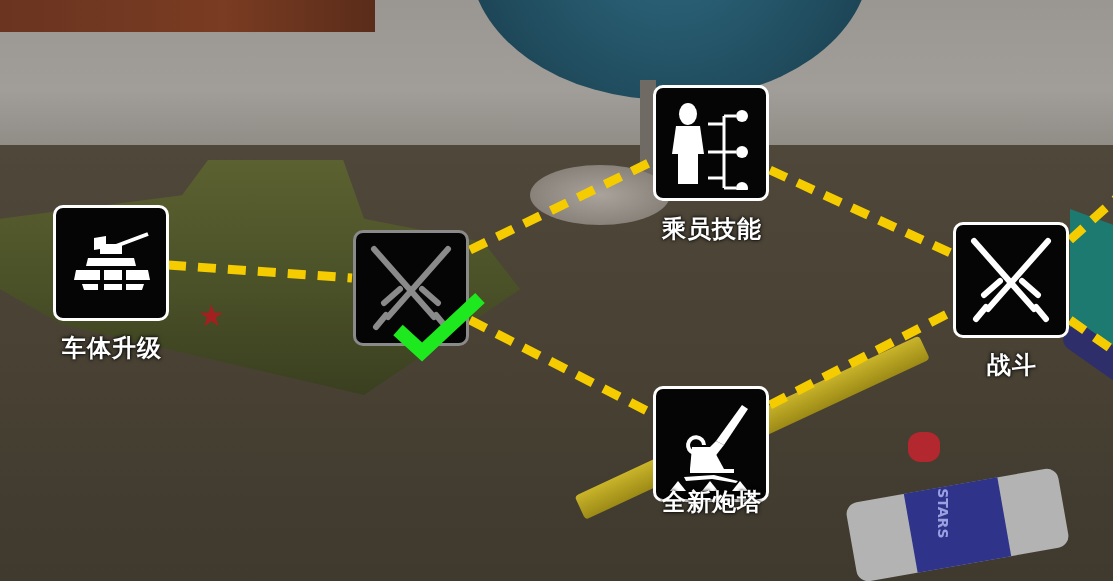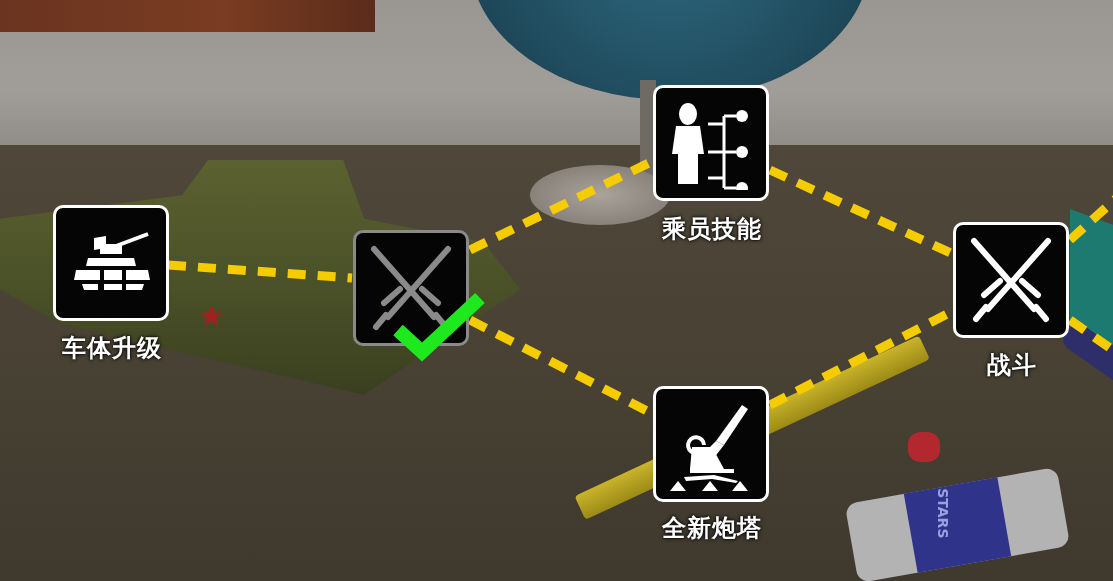--- a/index.html
+++ b/index.html
@@ -140,21 +140,21 @@
       <path d="M28,50 h20 l12,22 h-34 z"></path>
       <rect x="26" y="72" width="44" height="4"></rect>
       <polygon points="20,80 50,78 74,84 72,86 48,82 22,84"></polygon>
       <polygon points="6,94 14,84 22,94"></polygon>
       <polygon points="38,94 46,84 54,94"></polygon>
       <polygon points="68,94 76,84 84,94"></polygon>
     </g>
     <path d="M30,56 a8,8 0 1 1 10,-8" stroke="#fff" stroke-width="4" fill="none"></path>
   </svg>
 </div>
-<div class="label" style="left:622px;top:512px;">全新炮塔</div>
+<div class="label" style="left:622px;top:486px;">全新炮塔</div>
 
 <div class="node" style="left:953px;top:222px;">
   <svg viewBox="0 0 94 94">
     <g stroke="#fff" stroke-width="6" fill="none" stroke-linecap="round">
       <line x1="10" y1="8" x2="70" y2="76"></line>
       <line x1="84" y1="8" x2="24" y2="76"></line>
       <line x1="20" y1="62" x2="36" y2="48"></line>
       <line x1="58" y1="48" x2="74" y2="62"></line>
       <line x1="12" y1="86" x2="22" y2="74"></line>
       <line x1="82" y1="86" x2="72" y2="74"></line>

